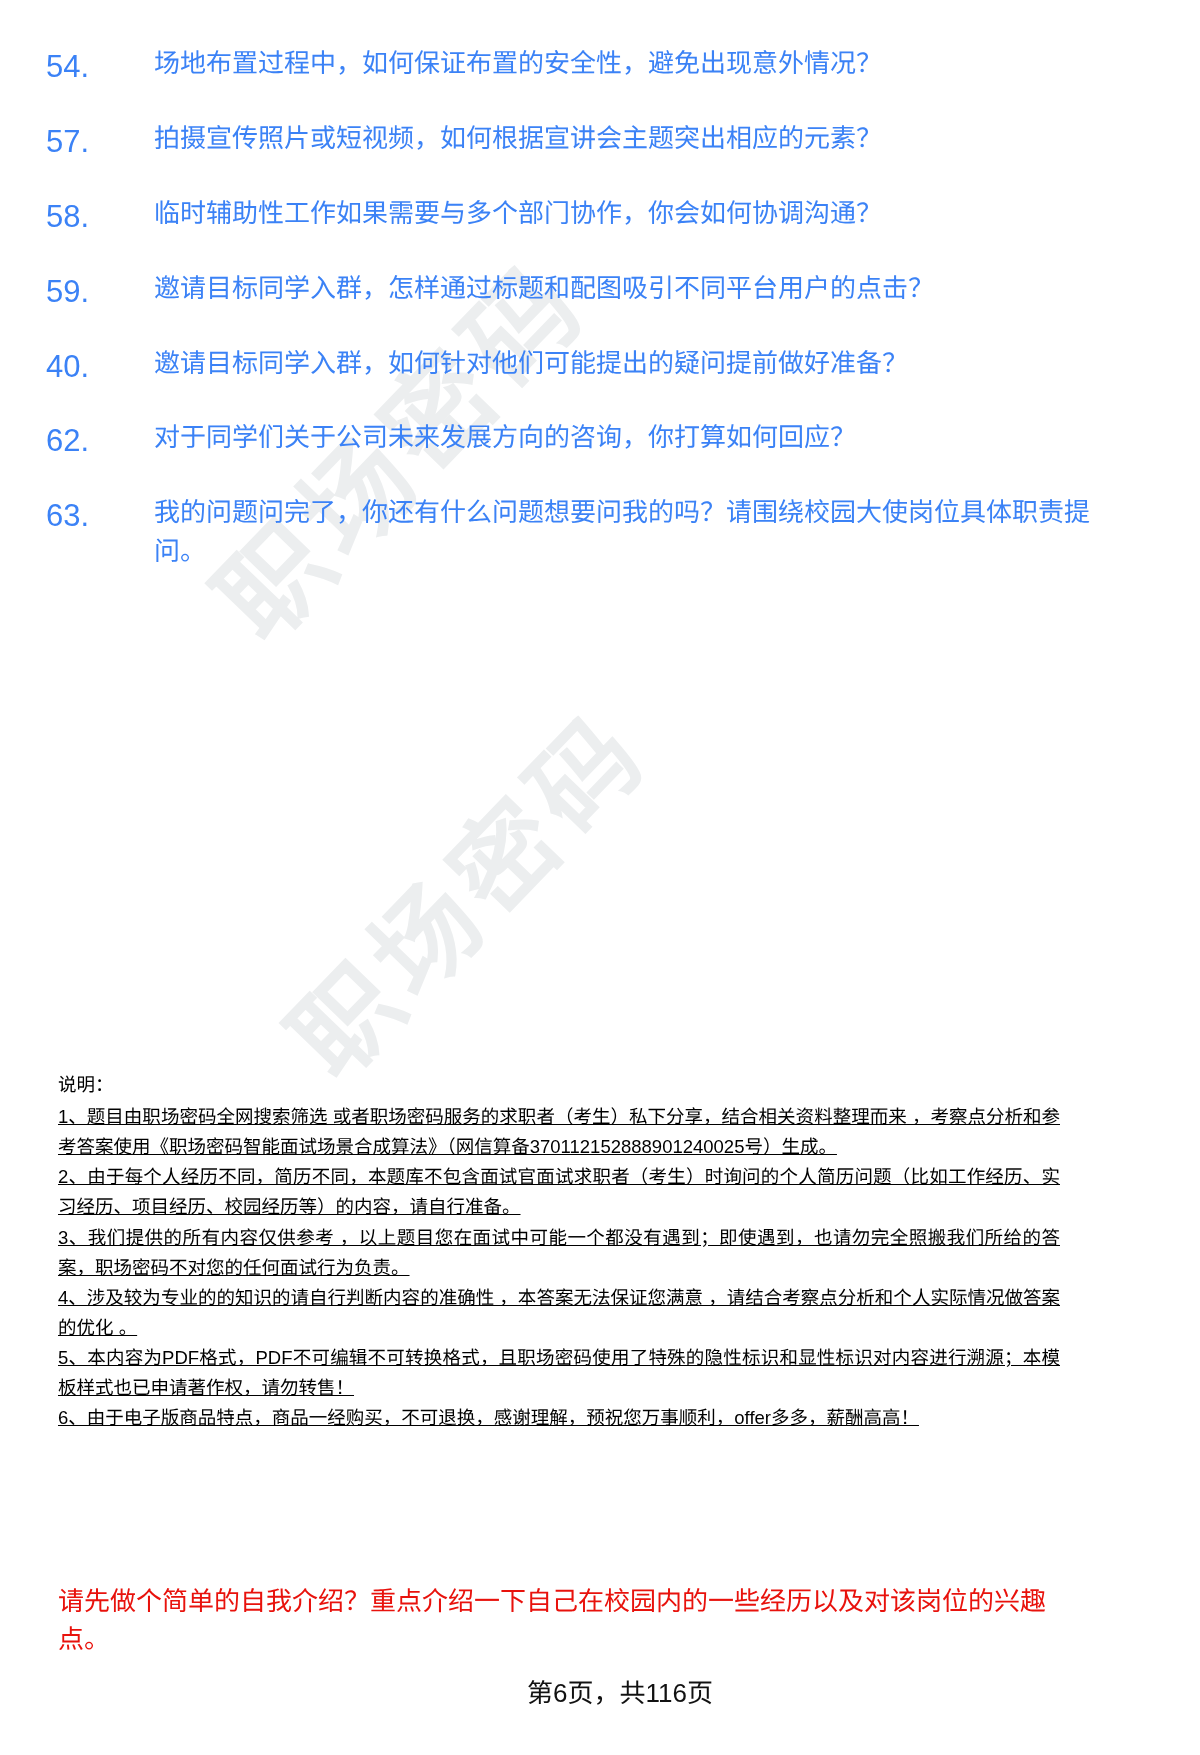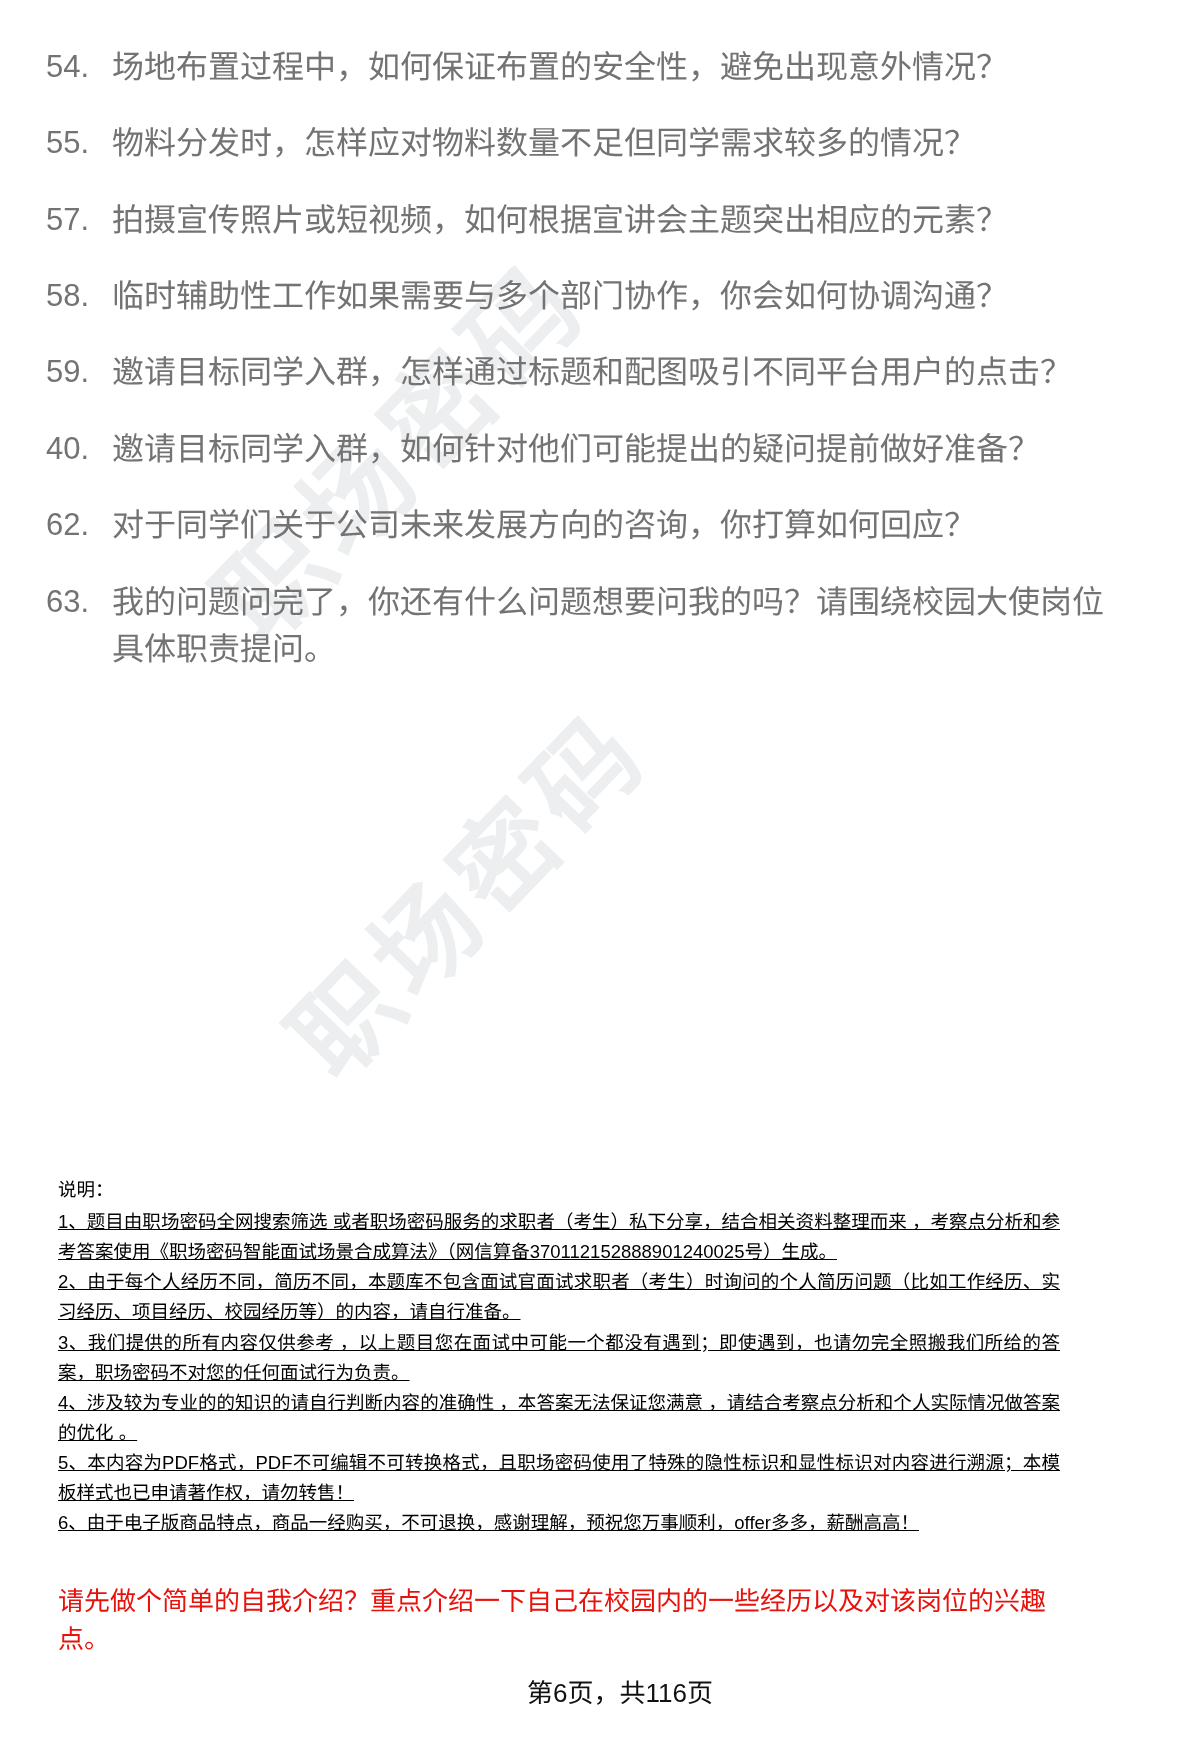--- a/index.html
+++ b/index.html
@@ -63,41 +63,42 @@
     left: 46px;
     top: 44px;
     width: 1060px;
   }
   .question-item {
     display: flex;
     align-items: flex-start;
     font-size: 31px;
     line-height: 1.48;
     margin-bottom: 29px;
-    color: #737373;
+    color: #3b82f6;
+    gap: 42px;
   }
   .question-number {
     flex: 0 0 auto;
     width: 66px;
     text-align: left;
     font-size: 31px;
     letter-spacing: 0px;
   }
   .question-text {
     flex: 1 1 auto;
-    font-size: 32px;
+    font-size: 26px;
     text-align: left;
     word-break: break-all;
   }
 
   
   #notes-block {
     position: absolute;
     left: 58px;
-    top: 1175px;
+    top: 1070px;
     width: 1002px;
   }
   #notes-title {
     font-size: 18.5px;
     line-height: 1.62;
     margin-bottom: 2px;
   }
   .note-line {
     font-size: 18.5px;
     line-height: 1.63;
@@ -143,24 +144,20 @@
 
 <div id="page">
 
   <div id="question-list">
 
     <div class="question-item">
       <div class="question-number">54.</div>
       <div class="question-text">场地布置过程中，如何保证布置的安全性，避免出现意外情况？</div>
     </div>
 
-    <div class="question-item">
-      <div class="question-number">55.</div>
-      <div class="question-text">物料分发时，怎样应对物料数量不足但同学需求较多的情况？</div>
-    </div>
 
 
     <div class="question-item">
       <div class="question-number">57.</div>
       <div class="question-text">拍摄宣传照片或短视频，如何根据宣讲会主题突出相应的元素？</div>
     </div>
 
     <div class="question-item">
       <div class="question-number">58.</div>
       <div class="question-text">临时辅助性工作如果需要与多个部门协作，你会如何协调沟通？</div>

